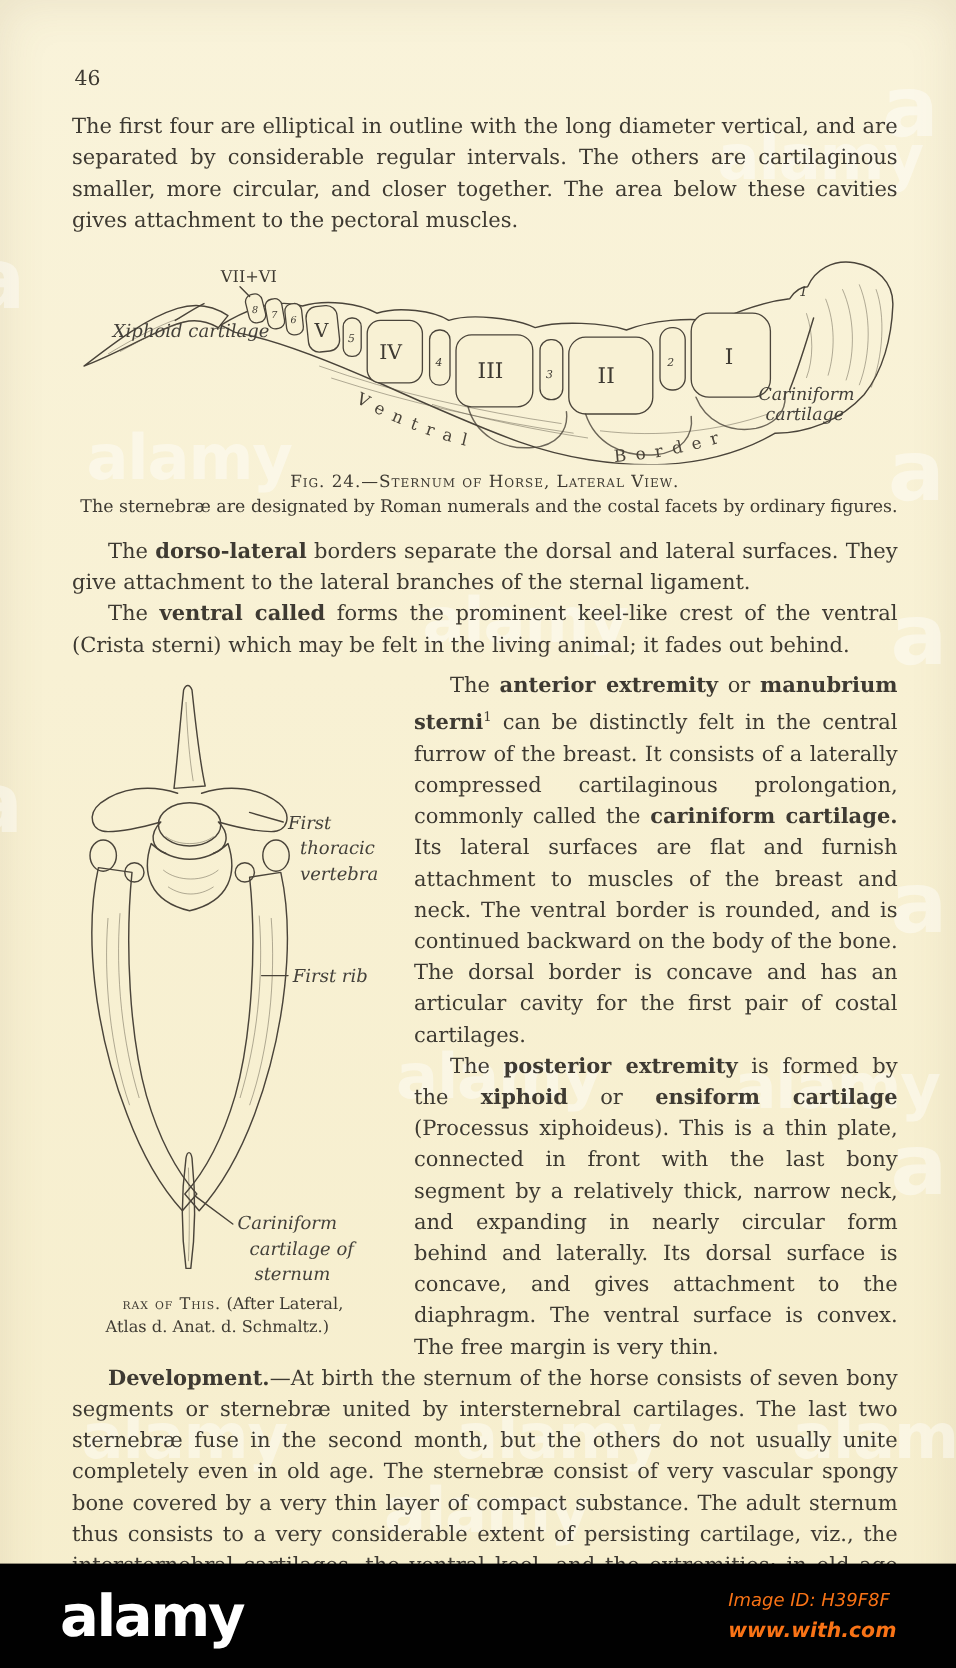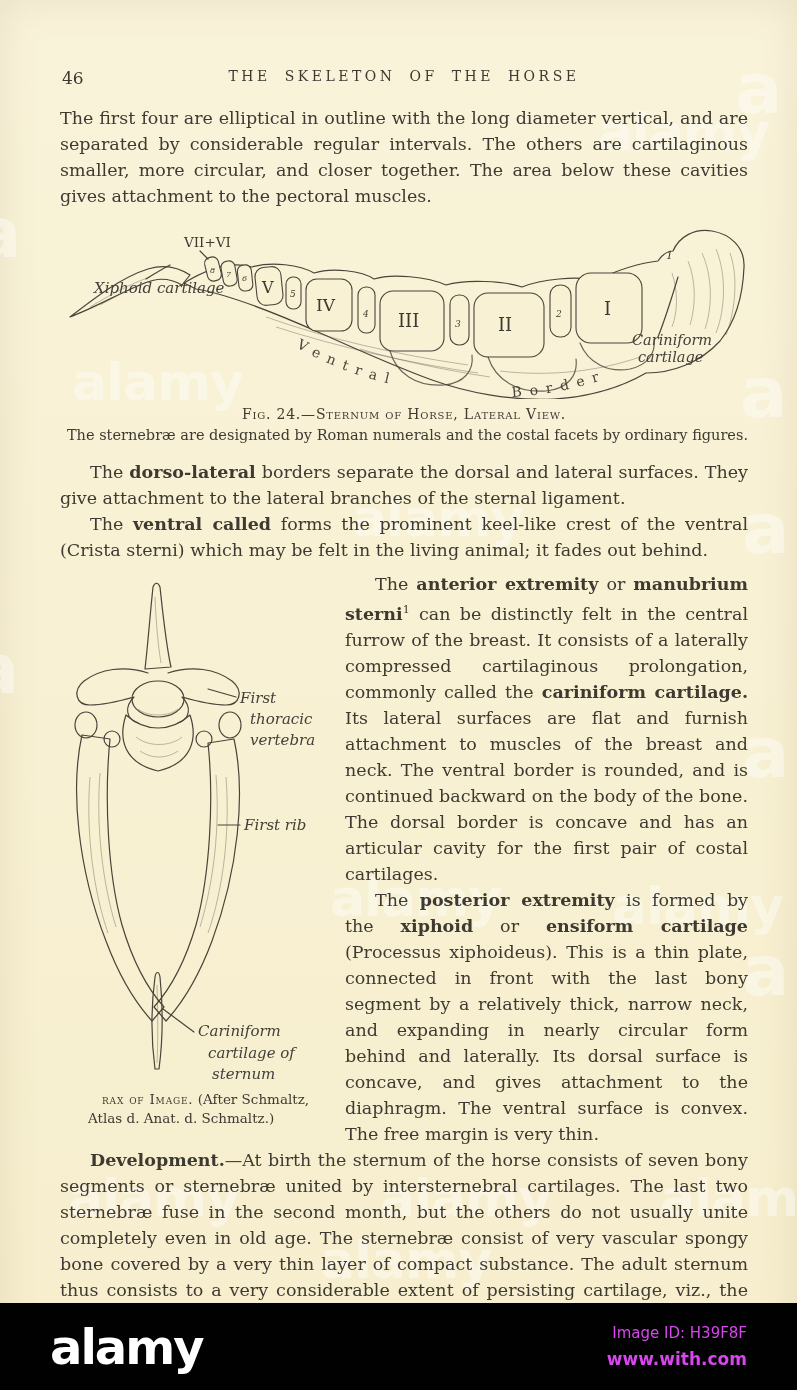--- a/index.html
+++ b/index.html
@@ -5,21 +5,21 @@
   html,body{margin:0;padding:0;}
   .page{
     position:relative;
     width:797px;height:1390px;
     background:linear-gradient(180deg,#f9f3da 0%,#f8f1d4 40%,#f6eecd 100%);
     font-family:"DejaVu Serif","Liberation Serif",serif;
     color:#3e3a32;
     overflow:hidden;
     box-shadow:inset 0 0 40px rgba(120,100,60,.12);
   }
-  .content{position:absolute;left:60px;top:12px;width:688px;}
+  .content{position:absolute;left:60px;top:0;width:688px;}
   .header{position:relative;margin-top:56px;height:22px;}
   .page-num{position:absolute;left:2px;top:0;font-size:17px;}
   .running-title{text-align:center;font-size:14px;letter-spacing:3.5px;word-spacing:6px;}
   .body-text{font-size:17.5px;line-height:26px;text-align:justify;margin:0;}
   .intro{margin-top:15px;}
   .indent{text-indent:30px;}
   .bold{font-weight:700;}
   sup{font-size:11px;}
   
   .fig24{margin:12px 0 0 0;padding:0;}
@@ -48,21 +48,21 @@
   .wm-word{font-size:52px;letter-spacing:-1px;}
   .wm-letter{font-size:70px;}
   
   .footer-bar{
     position:absolute;left:0;bottom:0;width:797px;height:87px;background:#010101;
     display:flex;align-items:center;justify-content:space-between;
     padding:0 50px;box-sizing:border-box;
     font-family:"DejaVu Sans","Liberation Sans",sans-serif;
   }
   .alamy-logo{color:#fff;font-size:48px;font-weight:bold;letter-spacing:-2px;line-height:1;}
-  .footer-right{text-align:right;color:#d946ef;}
+  .footer-right{color:#f97316;font-style:italic;}
   .image-id{font-size:15px;margin-bottom:7px;}
   .alamy-url{font-size:17px;font-weight:bold;}
 </style>
 </head>
 <body>
 
 <div class="page">
 
   <div class="wm wm-letter" style="left:735px;top:48px;">a</div>
   <div class="wm wm-word" style="left:598px;top:102px;">alamy</div>
@@ -78,21 +78,20 @@
   <div class="wm wm-letter" style="left:742px;top:930px;">a</div>
   <div class="wm wm-word" style="left:68px;top:1168px;">alamy</div>
   <div class="wm wm-word" style="left:380px;top:1168px;">alamy</div>
   <div class="wm wm-word" style="left:660px;top:1168px;">alamy</div>
   <div class="wm wm-word" style="left:320px;top:1230px;">alamy</div>
 
   <div class="content">
 
     <div class="header">
       <span class="page-num">46</span>
-      <div class="running-title">THE SKELETON OF THE HORSE</div>
     </div>
 
     <p class="body-text intro">The first four are elliptical in outline with the long diameter vertical, and are separated by considerable regular intervals.  The others are cartilaginous smaller, more circular, and closer together.   The area below these cavities gives attachment to the pectoral muscles.</p>
 
     <figure class="fig24">
       <svg viewBox="0 0 688 178" width="688" height="178">
 
         <path class="ink" d="M10,96 C36,76 62,56 88,48 C104,43 118,46 130,54 L122,64 C108,56 96,57 82,63 C58,73 34,87 10,96 Z"></path>
         <path class="hatch" d="M30,86 C50,74 70,63 90,56"></path>
         <path class="hatch" d="M40,84 C58,74 76,65 94,59"></path>
@@ -216,21 +215,21 @@
           <text class="fig-label" font-size="15" x="190" y="147">thoracic</text>
           <text class="fig-label" font-size="15" x="190" y="168">vertebra</text>
           <path class="ink" d="M158,248 L180,248" stroke-width=".9"></path>
           <text class="fig-label" font-size="15" x="184" y="253">First rib</text>
           <path class="ink" d="M103,432 L134,455" stroke-width=".9"></path>
           <text class="fig-label" font-size="15" x="138" y="459">Cariniform</text>
           <text class="fig-label" font-size="15" x="148" y="481">cartilage of</text>
           <text class="fig-label" font-size="15" x="152" y="502">sternum</text>
         </svg>
         <figcaption class="fig25cap">
-          <div class="capline2"><span class="smallcaps">rax of Image.</span><span>  (After Schmaltz,</span></div>
+          <div class="capline2"><span class="smallcaps">rax of This.</span><span>  (After Lateral,</span></div>
           <div class="capline3">Atlas d. Anat. d. Schmaltz.)</div>
         </figcaption>
       </figure>
 
       <p class="body-text indent"><span>The </span><span class="bold">anterior extremity</span><span> or </span><span class="bold">manubrium sterni</span><sup>1</sup><span> can be distinctly felt in the central furrow of the breast.  It consists of a laterally compressed cartilaginous prolongation, commonly called the </span><span class="bold">cariniform cartilage.</span><span>  Its lateral surfaces are flat and furnish attachment to muscles of the breast and neck.  The ventral border is rounded, and is continued backward on the body of the bone.  The dorsal border is concave and has an articular cavity for the first pair of costal cartilages.</span></p>
 
       <p class="body-text indent"><span>The </span><span class="bold">posterior extremity</span><span> is formed by the </span><span class="bold">xiphoid</span><span> or </span><span class="bold">ensiform cartilage</span><span> (Processus xiphoideus).  This is a thin plate, connected in front with the last bony segment by a relatively thick, narrow neck, and expanding in nearly circular form behind and laterally.  Its dorsal surface is concave, and gives attachment to the diaphragm.  The ventral surface is convex.  The free margin is very thin.</span></p>
 
       <p class="body-text indent"><span class="bold">Development.</span><span>—At birth the sternum of the horse consists of seven bony segments or sternebræ united by intersternebral cartilages.  The last two sternebræ fuse in the second month, but the others do not usually unite completely even in old age.  The sternebræ consist of very vascular spongy bone covered by a very thin layer of compact substance.  The adult sternum thus consists to a very considerable extent of persisting cartilage, viz., the intersternebral cartilages, the ventral keel, and the extremities; in old age these undergo partial ossification.</span></p>
 

